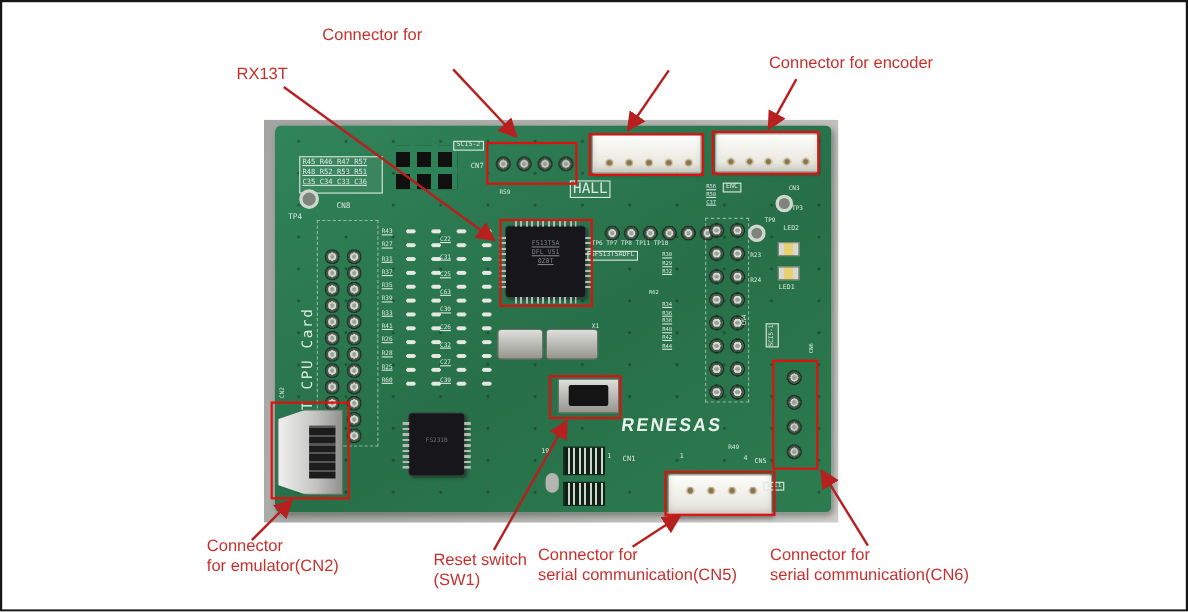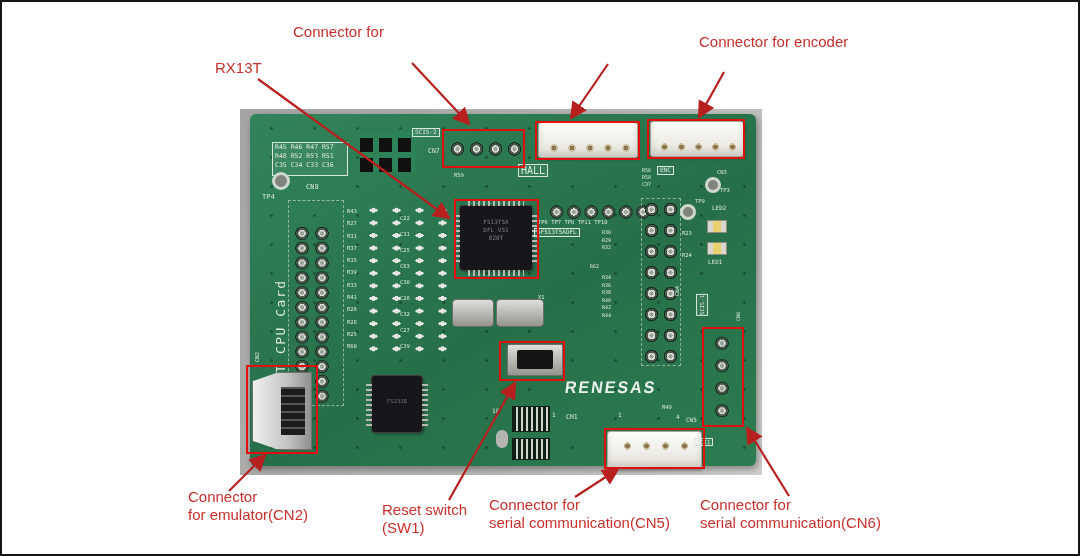--- a/index.html
+++ b/index.html
@@ -8,21 +8,21 @@
   
   #photo{left:238px;top:107px;width:522px;height:366px;background:linear-gradient(115deg,#a4a4a2,#b4b4b1 55%,#cfcecb);}
   #pcb{left:248px;top:112px;width:506px;height:352px;border-radius:6px;
        background-image:radial-gradient(circle at 50% 50%, rgba(8,34,20,.45) 0 1.1px, transparent 1.6px),
                         linear-gradient(150deg,#31845a,#276f48 55%,#2d7c50);
        background-size:43px 29px,100% 100%;
        box-shadow:2px 3px 6px rgba(0,0,0,.35);}
   
   .silk{color:#d9e8df;font-family:"DejaVu Sans Mono",monospace;line-height:1.1;}
   .silkbox{border:1px solid #d9e8df;padding:0 2px;background:rgba(255,255,255,.06);}
-  .pre{white-space:pre-line;}
+  .pre{white-space:pre-line;text-decoration:underline;}
   .vtext{writing-mode:vertical-rl;transform:rotate(180deg);}
   .dots-rings{background-image:radial-gradient(circle at 50% 50%, #98a298 0 2px, #d8dcd2 2.1px 3.6px, #49564b 3.7px 5.6px, #16301f 5.7px 6.6px, transparent 6.9px);}
   .ring{border:3px solid #cfd8cd;background:#7f857c;border-radius:50%;box-sizing:border-box;}
   .conn-white{background:linear-gradient(180deg,#fdfdfa,#e3e1d8);border:1px solid #a8a59a;border-radius:3px;box-shadow:inset 0 -4px 6px rgba(0,0,0,.12),1px 2px 3px rgba(0,0,0,.25);}
   .conn-pins{background-image:radial-gradient(circle at 50% 50%, #8a7550 0 2.4px, #cabd9b 2.5px 3.6px, transparent 3.9px);}
   .blackchip{background:#17171b;border-radius:3px;box-shadow:0 0 0 1px #3c3c40, 2px 2px 3px rgba(0,0,0,.4);}
   .pins-h{background:repeating-linear-gradient(90deg,#b9b9b5 0 2px,transparent 2px 5px);height:6px;}
   .pins-v{background:repeating-linear-gradient(0deg,#b9b9b5 0 2px,transparent 2px 5px);width:6px;}
   .comb{background:repeating-linear-gradient(90deg,#0e1f16 0 3px,#cfd6c8 3px 5px);border:1px solid #0e1f16;}
   .dashedbox{border:1px dashed rgba(223,233,227,.55);}
@@ -80,21 +80,21 @@
 C39</div>
 
     <div class="abs silk silkbox" style="left:162px;top:14px;font-size:6px;">SCI5-2</div>
     <div class="abs silk" style="left:178px;top:34px;font-size:6.5px;">CN7</div>
     <div class="abs dots-rings" style="left:198px;top:22px;width:76px;height:26px;background-size:19px 26px;"></div>
     <div class="abs silk" style="left:204px;top:58px;font-size:5.5px;">R59</div>
 
     <div class="abs conn-white" style="left:288px;top:8px;width:98px;height:34px;">
       <div class="abs conn-pins" style="left:6px;bottom:4px;right:6px;height:10px;background-size:18px 10px;"></div>
     </div>
-    <div class="abs silk silkbox" style="left:268px;top:50px;font-size:10px;">HALL</div>
+    <div class="abs silk silkbox" style="left:268px;top:50px;font-size:13px;">HALL</div>
 
     <div class="abs conn-white" style="left:400px;top:7px;width:92px;height:34px;">
       <div class="abs conn-pins" style="left:5px;bottom:4px;right:5px;height:10px;background-size:17px 10px;"></div>
     </div>
     <div class="abs silk pre" style="left:392px;top:53px;font-size:5px;line-height:7px;">R56
 R50
 C37</div>
     <div class="abs silk silkbox" style="left:407px;top:52px;font-size:6px;">ENC</div>
     <div class="abs silk" style="left:467px;top:55px;font-size:5.5px;">CN3</div>
     <div class="abs ring" style="left:455px;top:63px;width:16px;height:16px;"></div>
@@ -202,28 +202,28 @@
     <line x1="573" y1="495" x2="616" y2="467" stroke="#b81f1f" stroke-width="2.2" marker-end="url(#ah)"></line>
     <line x1="787" y1="494" x2="745" y2="426" stroke="#b81f1f" stroke-width="2.2" marker-end="url(#ah)"></line>
   </svg>
 
   <div class="abs ann" style="left:213px;top:57px;">
     <div>RX13T</div>
   </div>
   <div class="abs ann" style="left:291px;top:21px;">
     <div>Connector for</div>
   </div>
-  <div class="abs ann" style="left:697px;top:31px;">
+  <div class="abs ann" style="left:697px;top:47px;">
     <div>Connector for encoder</div>
   </div>
   <div class="abs ann" style="left:186px;top:486px;">
     <div>Connector</div>
     <div>for emulator(CN2)</div>
   </div>
-  <div class="abs ann" style="left:380px;top:499px;">
+  <div class="abs ann" style="left:392px;top:499px;">
     <div>Reset switch</div>
     <div>(SW1)</div>
   </div>
   <div class="abs ann" style="left:487px;top:494px;">
     <div>Connector for</div>
     <div>serial communication(CN5)</div>
   </div>
   <div class="abs ann" style="left:698px;top:494px;">
     <div>Connector for</div>
     <div>serial communication(CN6)</div>

